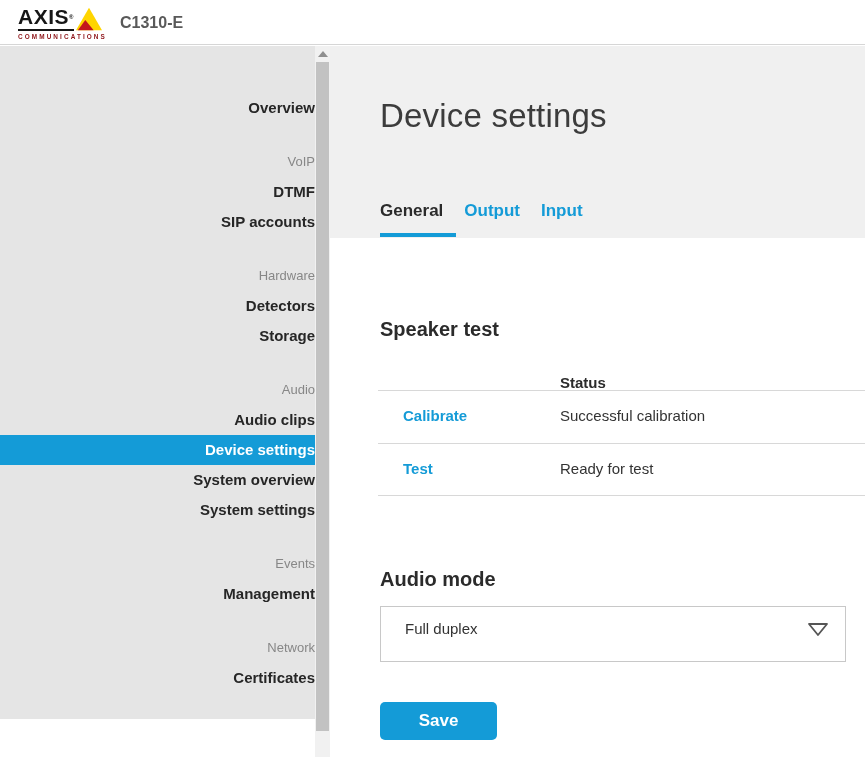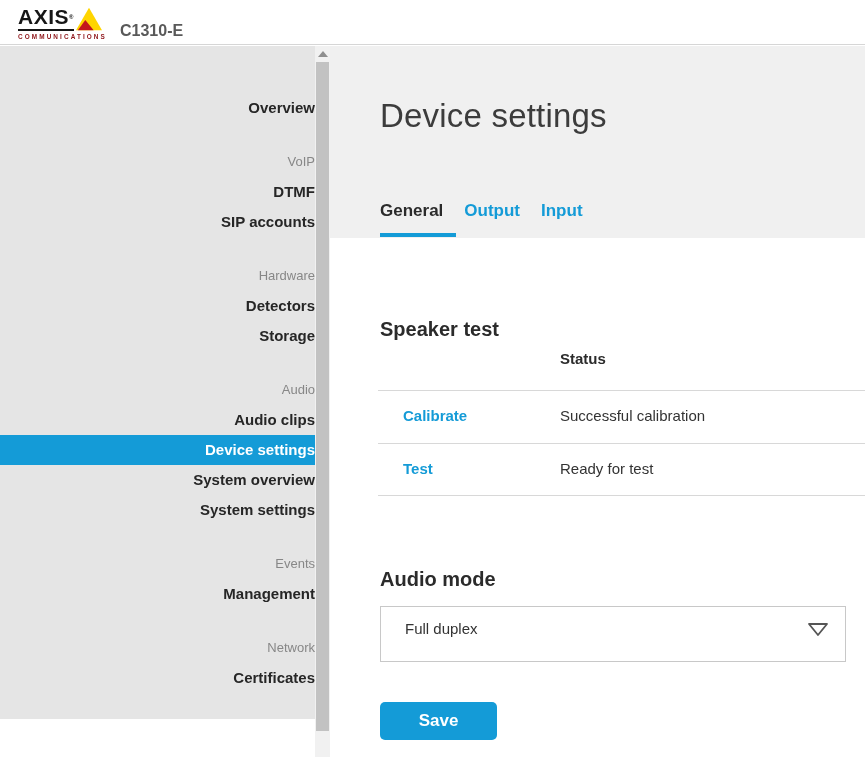--- a/index.html
+++ b/index.html
@@ -22,21 +22,21 @@
     font-size:21px; font-weight:900; color:#161616; letter-spacing:0.5px;
     line-height:22px; border-bottom:2px solid #161616; padding-bottom:1px;
   }
   .logo-reg { font-size:6px; vertical-align:top; color:#161616; }
   .logo-tri { margin-left:2px; display:block; }
   .logo-comms {
     font-size:6.4px; font-weight:bold; letter-spacing:2.1px;
     color:#8e1418; margin-top:2px; white-space:nowrap;
   }
   .device-model {
-    position:absolute; left:120px; top:8px; height:45px; line-height:45px;
+    position:absolute; left:120px; top:0; height:45px; line-height:45px;
     font-size:16px; font-weight:bold; color:#595959;
   }
 
   
   .sidebar {
     position:absolute; left:0; top:46px; width:315px; height:673px;
     background:#e5e5e5; padding-top:47px; overflow:hidden;text-align:right;
   }
   .nav-link {
     height:30px; line-height:30px; padding-left:20px;
@@ -83,21 +83,21 @@
   .tab.active { color:#2b2b2b; }
   .tab-underline {
     position:absolute; left:50px; top:187px; width:76px; height:4px;
     background:#149bd7;
   }
 
   
   .section-heading { font-size:20px; font-weight:bold; color:#2b2b2b; position:absolute; left:50px; }
   .heading-speaker { top:272px; }
   .col-status-header {
-    position:absolute; left:230px; top:304px;
+    position:absolute; left:230px; top:328px;
     font-size:15px; font-weight:bold; color:#2b2b2b;text-align:center;
   }
   .divider { position:absolute; left:48px; right:0; height:1px; background:#d8d8d8; }
   .div-1 { top:344px; } .div-2 { top:397px; } .div-3 { top:449px; }
   .row-action {
     position:absolute; left:73px; font-size:15px; font-weight:bold;
     color:#149bd7; cursor:pointer;
   }
   .row-status { position:absolute; left:230px; font-size:15px; color:#333; }
   .r1 { top:361px; } .r2 { top:414px; }

